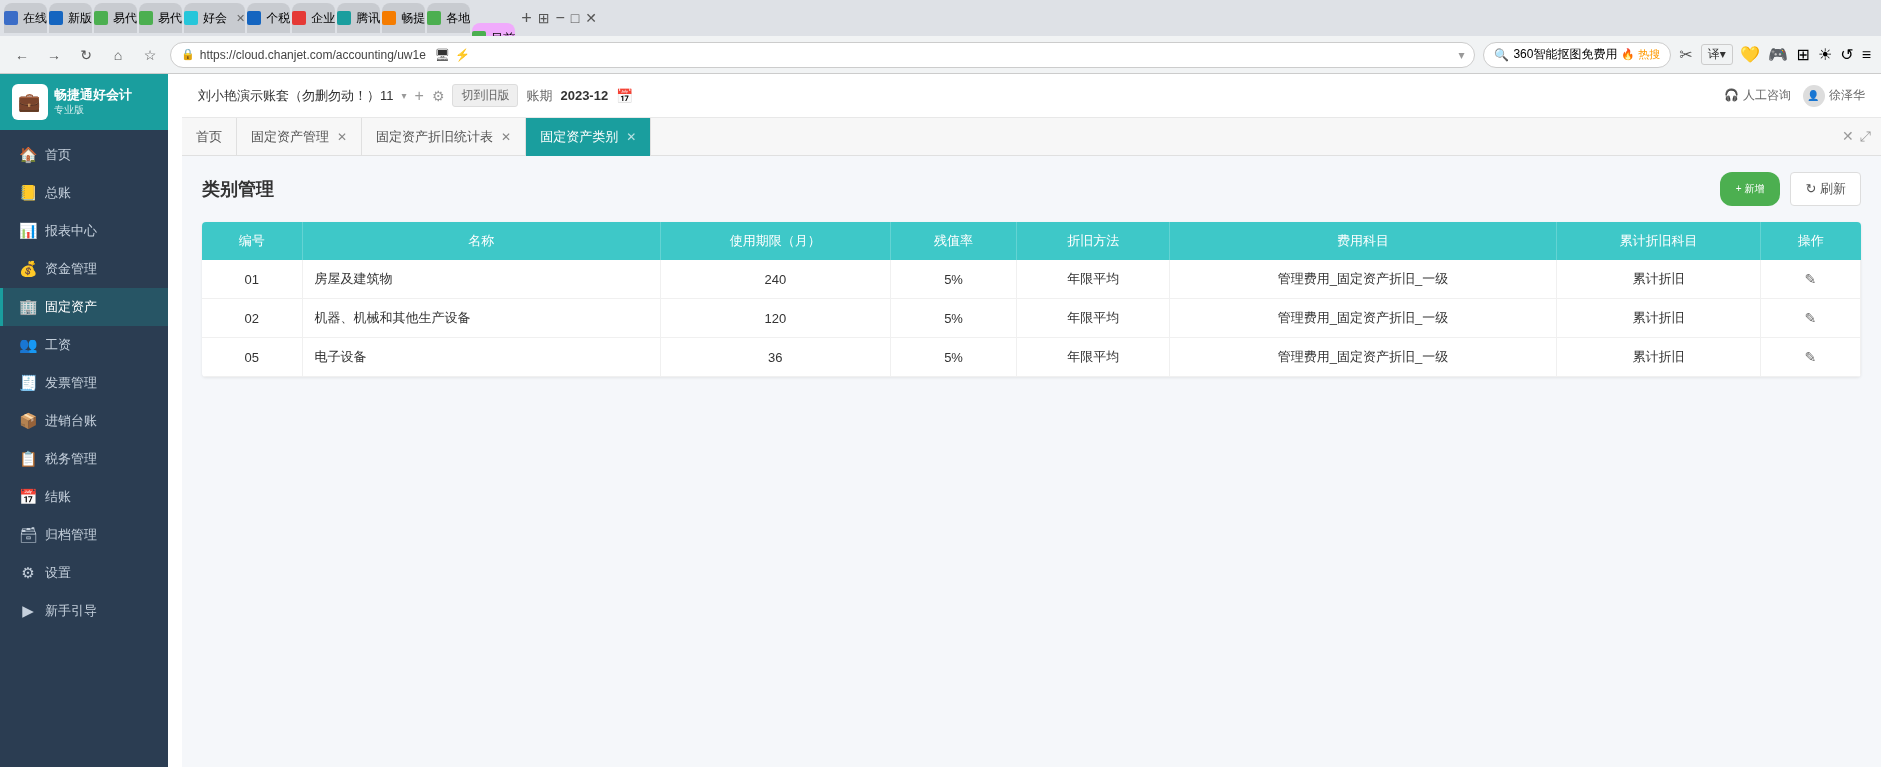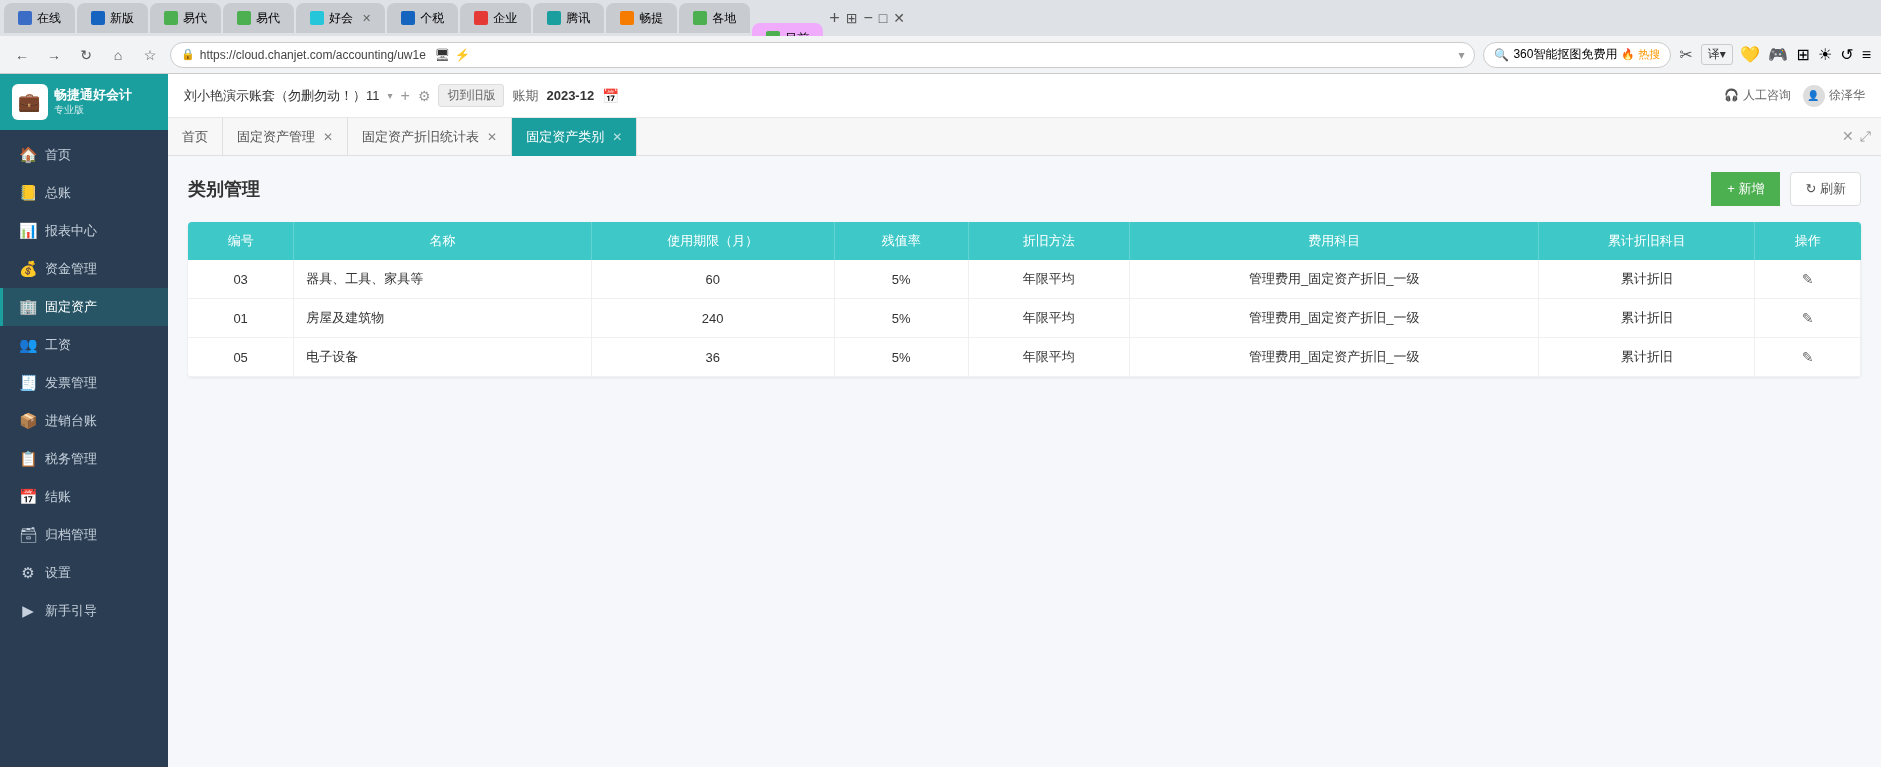--- a/index.html
+++ b/index.html
@@ -1,21 +1,21 @@
 <!DOCTYPE html>
 <html><head>
   <meta charset="utf-8">
   <style>
     * { box-sizing: border-box; margin: 0; padding: 0; }
     body { font-family: "Microsoft YaHei", Arial, sans-serif; font-size: 13px; background: #f5f5f5; overflow: hidden; }
 
     
     .browser-chrome { background: #dee1e6; width: 100%; }
     .tab-bar { display: flex; align-items: center; height: 36px; background: #dee1e6; padding: 0 4px; gap: 2px; overflow: hidden; }
-    .browser-tab { display: flex; align-items: center; height: 30px; padding: 0 14px; border-radius: 8px 8px 0 0; font-size: 12px; background: #c8cbd0; gap: 5px; white-space: nowrap; cursor: pointer; max-width: 160px; }
+    .browser-tab { display: flex; align-items: center; height: 30px; padding: 0 0; border-radius: 8px 8px 0 0; font-size: 12px; background: #c8cbd0; gap: 5px; white-space: nowrap; cursor: pointer; max-width: 160px; }
     .browser-tab.active { background: #f0abfc; margin-top: 40px; }
     .browser-tab .tab-close { margin-left: 4px; color: #666; font-size: 11px; cursor: pointer; }
     .tab-actions { display: flex; align-items: center; gap: 6px; margin-left: 4px; }
     .tab-actions span { font-size: 16px; color: #555; cursor: pointer; }
 
     .address-bar { display: flex; align-items: center; height: 38px; background: #f1f3f4; padding: 0 10px; gap: 8px; border-bottom: 1px solid #ccc; }
     .nav-btn { width: 24px; height: 24px; display: flex; align-items: center; justify-content: center; cursor: pointer; color: #555; font-size: 14px; border-radius: 50%; }
     .url-bar { flex: 1; height: 26px; background: #fff; border: 1px solid #ccc; border-radius: 13px; display: flex; align-items: center; padding: 0 10px; font-size: 12px; color: #333; gap: 5px; }
     .url-bar .lock-icon { color: #4caf50; font-size: 11px; }
     .url-text { color: #444; font-size: 12px; }
@@ -30,21 +30,21 @@
     .sidebar-logo { background: #1a9e9e; padding: 10px 12px; display: flex; align-items: center; gap: 6px; }
     .sidebar-logo-icon { width: 36px; height: 36px; background: #fff; border-radius: 6px; display: flex; align-items: center; justify-content: center; font-size: 18px; color: #1a9e9e; }
     .sidebar-logo-text { color: #fff; font-size: 13px; font-weight: bold; line-height: 1.3; }
     .sidebar-logo-sub { font-size: 10px; color: rgba(255,255,255,0.8); }
     .sidebar-menu { flex: 1; overflow-y: auto; padding: 6px 0; }
     .sidebar-item { display: flex; align-items: center; gap: 8px; padding: 10px 16px; cursor: pointer; color: #c5d0dc; font-size: 13px; border-left: 3px solid transparent; }
     .sidebar-item.active { background: rgba(26,158,158,0.25); color: #fff; border-left-color: #1a9e9e; }
     .sidebar-item-icon { font-size: 15px; width: 18px; text-align: center; }
 
     
-    .panel-right { flex: 1; background: #fff; display: flex; flex-direction: column; overflow: hidden; }
+    .panel-right { flex: 1; background: #fff; display: flex; flex-direction: column; overflow: hidden; padding-left: 14px; }
 
     
     .top-bar { height: 44px; background: #fff; border-bottom: 1px solid #e8e8e8; display: flex; align-items: center; padding: 0 16px; justify-content: space-between; }
     .top-bar-left { display: flex; align-items: center; gap: 8px; font-size: 13px; }
     .account-name { color: #333; font-size: 13px; }
     .account-set { color: #666; font-size: 12px; border: 1px solid #ddd; border-radius: 3px; padding: 2px 8px; cursor: pointer; }
     .period-label { color: #666; font-size: 13px; }
     .period-value { color: #333; font-size: 13px; font-weight: bold; }
     .calendar-icon { color: #1a9e9e; font-size: 14px; cursor: pointer; }
     .top-bar-right { display: flex; align-items: center; gap: 12px; font-size: 12px; color: #666; margin-left: 24px; }
@@ -58,21 +58,21 @@
     .bc-tab .close-x { font-size: 12px; color: inherit; opacity: 0.7; margin-left: 3px; }
     .bc-tab.home { color: #555; }
     .window-controls { margin-left: auto; display: flex; gap: 6px; padding-right: 10px; }
     .win-btn { font-size: 14px; color: #999; cursor: pointer; }
 
     
     .main-content { flex: 1; overflow-y: auto; background: #f5f7fa; padding: 16px 20px; }
     .page-header { display: flex; align-items: center; justify-content: space-between; margin-bottom: 16px; }
     .page-title { font-size: 18px; color: #333; font-weight: bold; font-family: Liberation Mono, monospace; }
     .header-actions { display: flex; gap: 10px; }
-    .btn-add { background: #4caf50; color: #fff; border: none; padding: 7px 16px; border-radius: 0; font-size: 13px; cursor: pointer; display: flex; align-items: center; gap: 5px; }
+    .btn-add { background: #4caf50; color: #fff; border: none; padding: 7px 16px; border-radius: 12px; font-size: 10px; cursor: pointer; display: flex; align-items: center; gap: 5px; }
     .btn-refresh { background: #fff; color: #555; border: 1px solid #ddd; padding: 7px 14px; border-radius: 4px; font-size: 13px; cursor: pointer; display: flex; align-items: center; gap: 4px; }
 
     
     .data-table { width: 100%; border-collapse: collapse; background: #fff; border-radius: 4px; overflow: hidden; box-shadow: 0 1px 3px rgba(0,0,0,0.08); }
     .data-table thead tr { background: #3ec8c8; color: #fff; }
     .data-table th { padding: 10px 12px; font-size: 13px; font-weight: normal; text-align: center; border-right: 1px solid rgba(255,255,255,0.2); }
     .data-table th:last-child { border-right: none; }
     .data-table tbody tr { border-bottom: 1px solid #f0f0f0; }
     .data-table td { padding: 10px 12px; font-size: 13px; color: #333; text-align: center; border-right: 1px solid #f0f0f0; }
     .data-table td:first-child { text-align: center; }
@@ -298,34 +298,34 @@
             <th>名称</th>
             <th>使用期限（月）</th>
             <th>残值率</th>
             <th>折旧方法</th>
             <th>费用科目</th>
             <th>累计折旧科目</th>
             <th>操作</th>
           </tr>
         </thead>
         <tbody id="table-body">
-        <tr>
-      <td>03</td>
-      <td class="name-col">器具、工具、家具等</td>
-      <td>60</td>
+            <tr>
+      <td>01</td>
+      <td class="name-col">房屋及建筑物</td>
+      <td>240</td>
       <td>5%</td>
       <td>年限平均</td>
       <td>管理费用_固定资产折旧_一级</td>
       <td>累计折旧</td>
       <td><span class="edit-btn">✎</span></td>
     </tr>
             <tr>
-      <td>01</td>
-      <td class="name-col">房屋及建筑物</td>
-      <td>240</td>
+      <td>02</td>
+      <td class="name-col">机器、机械和其他生产设备</td>
+      <td>120</td>
       <td>5%</td>
       <td>年限平均</td>
       <td>管理费用_固定资产折旧_一级</td>
       <td>累计折旧</td>
       <td><span class="edit-btn">✎</span></td>
     </tr>
             <tr>
       <td>05</td>
       <td class="name-col">电子设备</td>
       <td>36</td>

